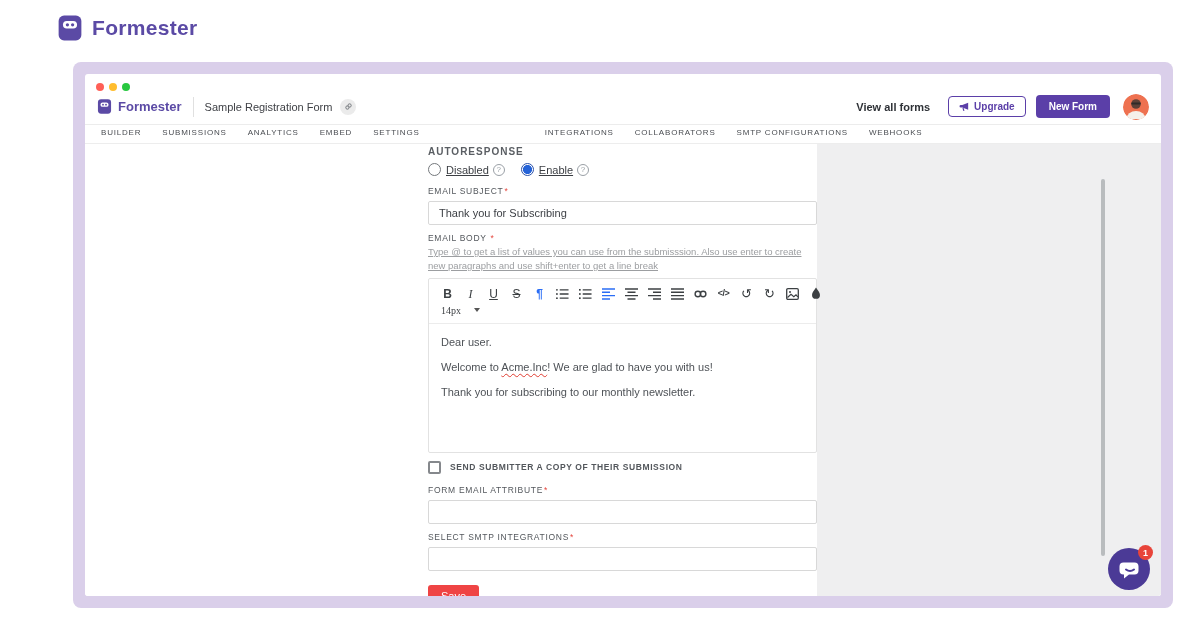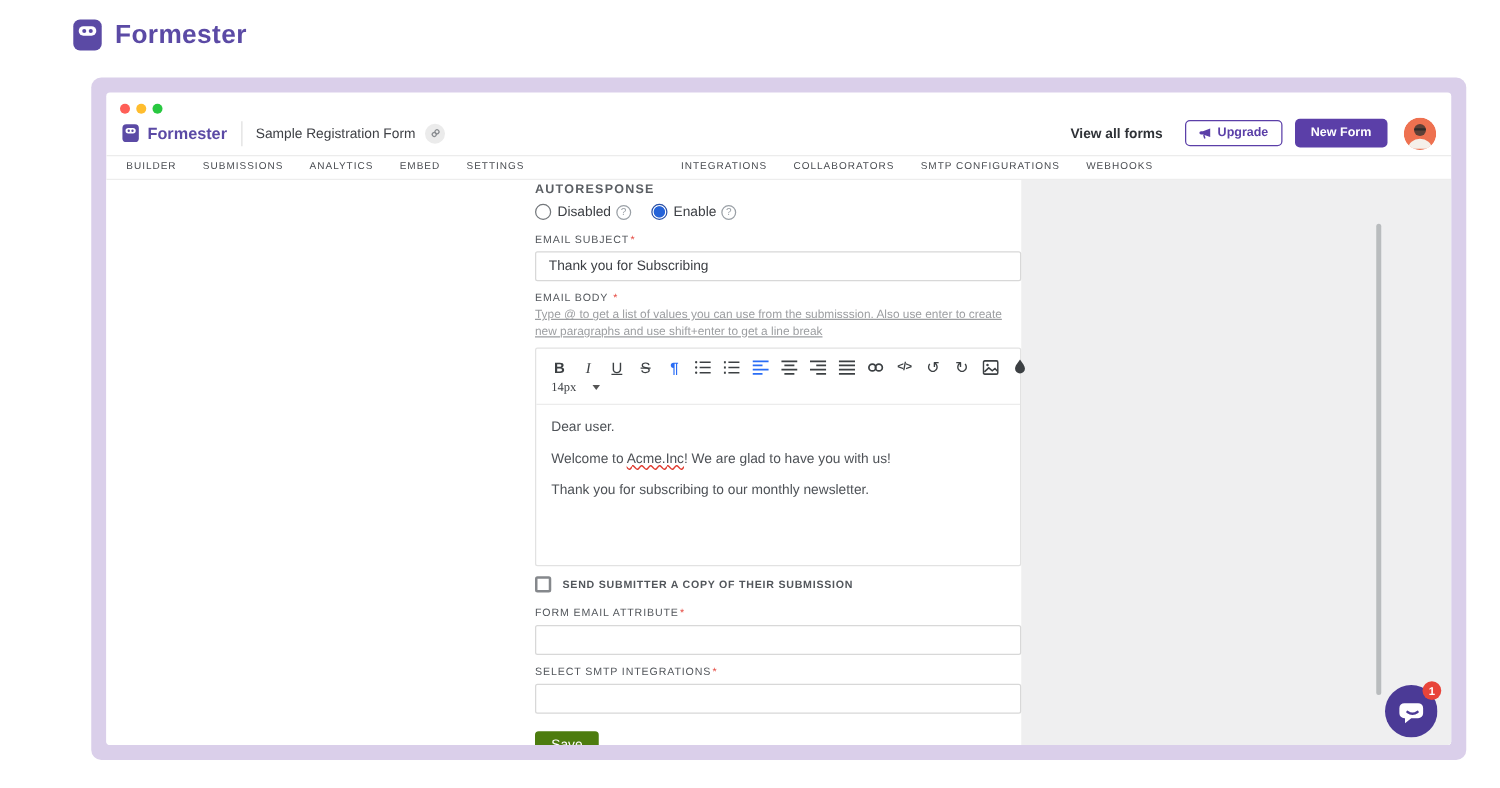--- a/index.html
+++ b/index.html
@@ -35,21 +35,21 @@
 
   .content { flex:1; position:relative; background:#fff; }
   .gray-panel { position:absolute; left:732px; top:0; right:0; bottom:0; background:#efeff0; }
   .scroll-thumb { position:absolute; left:1016px; top:35px; width:4px; height:377px; background:#b9bcbe; border-radius:2px; }
 
   .form-col { position:absolute; left:343px; top:0; width:389px; padding-top:2px; }
   .sec-label { font-size:10px; letter-spacing:1px; color:#5a5e63; font-weight:700; margin-bottom:6px; }
   .radio-row { display:flex; align-items:center; margin-bottom:10px; }
   .radio { width:13px; height:13px; border-radius:50%; border:1px solid #74787c; background:#fff; flex:none; }
   .radio.checked { border:1px solid #2b51a8; background:radial-gradient(circle,#2563d8 0 4.2px,#fff 4.9px); }
-  .radio-label { font-size:11px; color:#3b3e43; margin:0 4px 0 5px; }
+  .radio-label { font-size:11px; color:#3b3e43; margin:0 4px 0 5px;text-decoration:underline; }
   .help-q { width:12px; height:12px; border-radius:50%; border:1px solid #9aa0a6; color:#9aa0a6; font-size:8px; display:flex; align-items:center; justify-content:center; margin-right:16px; }
   .fld-label { font-size:8.5px; font-weight:normal; letter-spacing:.7px; color:#53575c; margin-bottom:5px; }
   .req { color:#e5483f; margin-left:1px; }
   .txt-input { width:100%; height:24px; border:1px solid #d8d8d8; border-radius:2px; padding:0 10px; font-size:11px; color:#3c3f44; font-family:"Liberation Sans",sans-serif; background:#fff; display:block; margin-bottom:8px; }
   .help-text { font-size:9.5px; color:#9c9ea1; line-height:1.45; margin-bottom:5px;text-decoration:underline; }
 
   .editor { border:1px solid #e2e2e2; border-radius:2px; margin-bottom:8px; background:#fff; }
   .tb-row1 { display:flex; align-items:center; padding:8px 12px 3px; gap:10px; }
   .tb-btn { width:13px; height:14px; display:flex; align-items:center; justify-content:center; color:#3c4043; cursor:pointer; flex:none; }
   .tb-btn span { font-size:12px; line-height:1; }
@@ -60,21 +60,21 @@
   .tb-row2 { display:flex; align-items:center; gap:13px; padding:1px 12px 7px; border-bottom:1px solid #ececec; font-size:10px; color:#3f4246;font-family:Liberation Serif, serif; }
   .caret-down { width:0; height:0; border-left:3.5px solid transparent; border-right:3.5px solid transparent; border-top:4px solid #555; }
   .ed-body { padding:12px 12px 6px; font-size:11px; color:#4e5257; height:128px; }
   .ed-body p { margin-bottom:13px; }
   .spell { text-decoration:underline wavy #e03c31; text-decoration-thickness:1px; text-underline-offset:2px; }
 
   .cb-row { display:flex; align-items:center; gap:9px; margin-bottom:11px; }
   .checkbox { width:13px; height:13px; border:2px solid #85888c; border-radius:2px; background:#fff; flex:none; }
   .cb-label { font-size:8.5px; font-weight:bold; letter-spacing:.6px; color:#53575c;text-align:right; }
 
-  .btn-save { margin-top:6px; padding:5px 13px; background:#4d7c0f; color:#fff; border:none; border-radius:3px; font-size:11px; cursor:pointer; }
+  .btn-save { margin-top:6px; padding:5px 13px; background:#ef4444; color:#fff; border:none; border-radius:3px; font-size:11px; cursor:pointer; }
 
   
   .chat { position:absolute; left:1108px; top:548px; width:42px; height:42px; z-index:5; }
   .chat-badge { position:absolute; right:-3px; top:-3px; width:15px; height:15px; border-radius:50%; background:#e8443a; color:#fff; font-size:9px; font-weight:bold; display:flex; align-items:center; justify-content:center; }
 
   svg { display:block; }
 </style>
 </head>
 <body>
 

